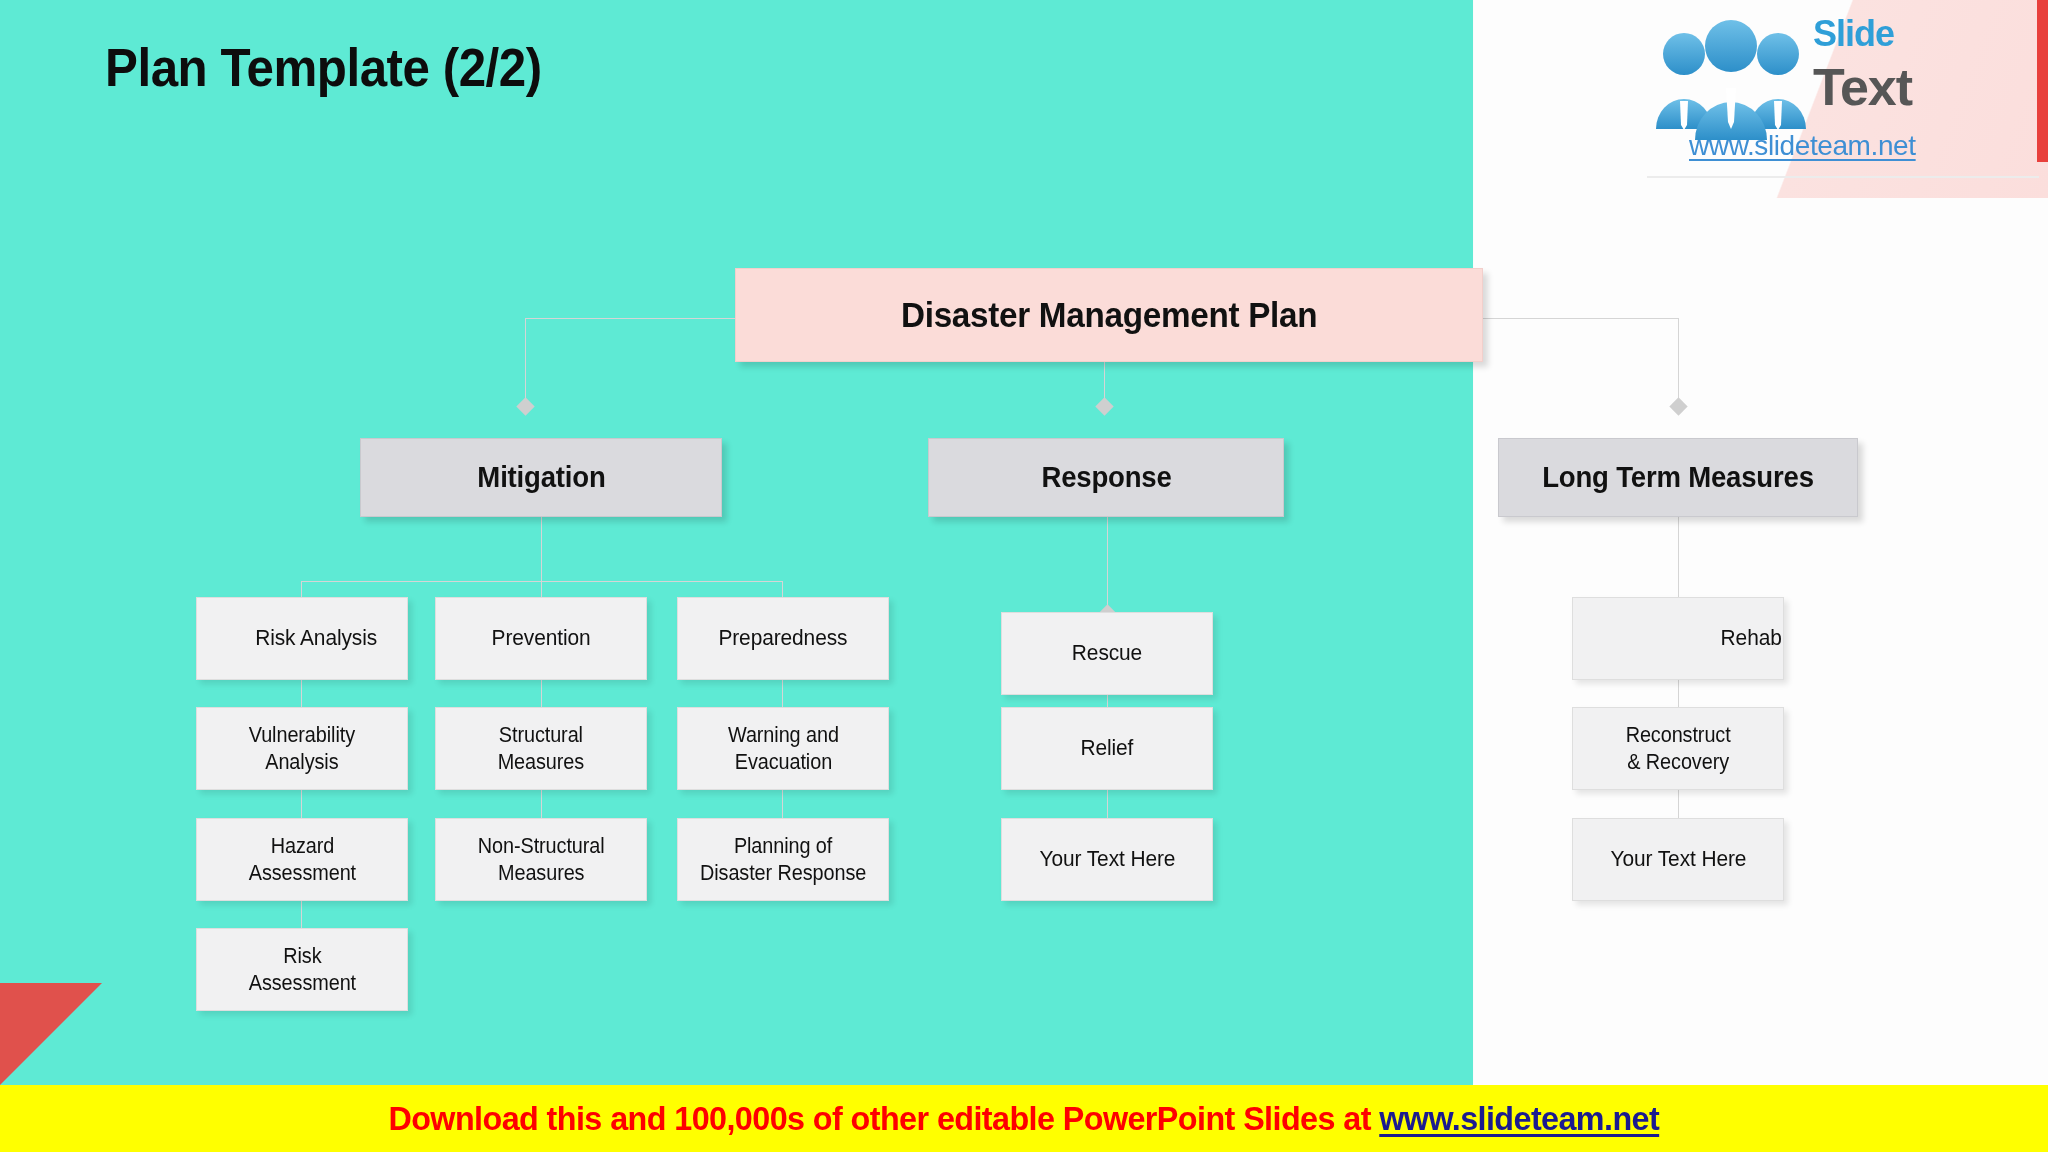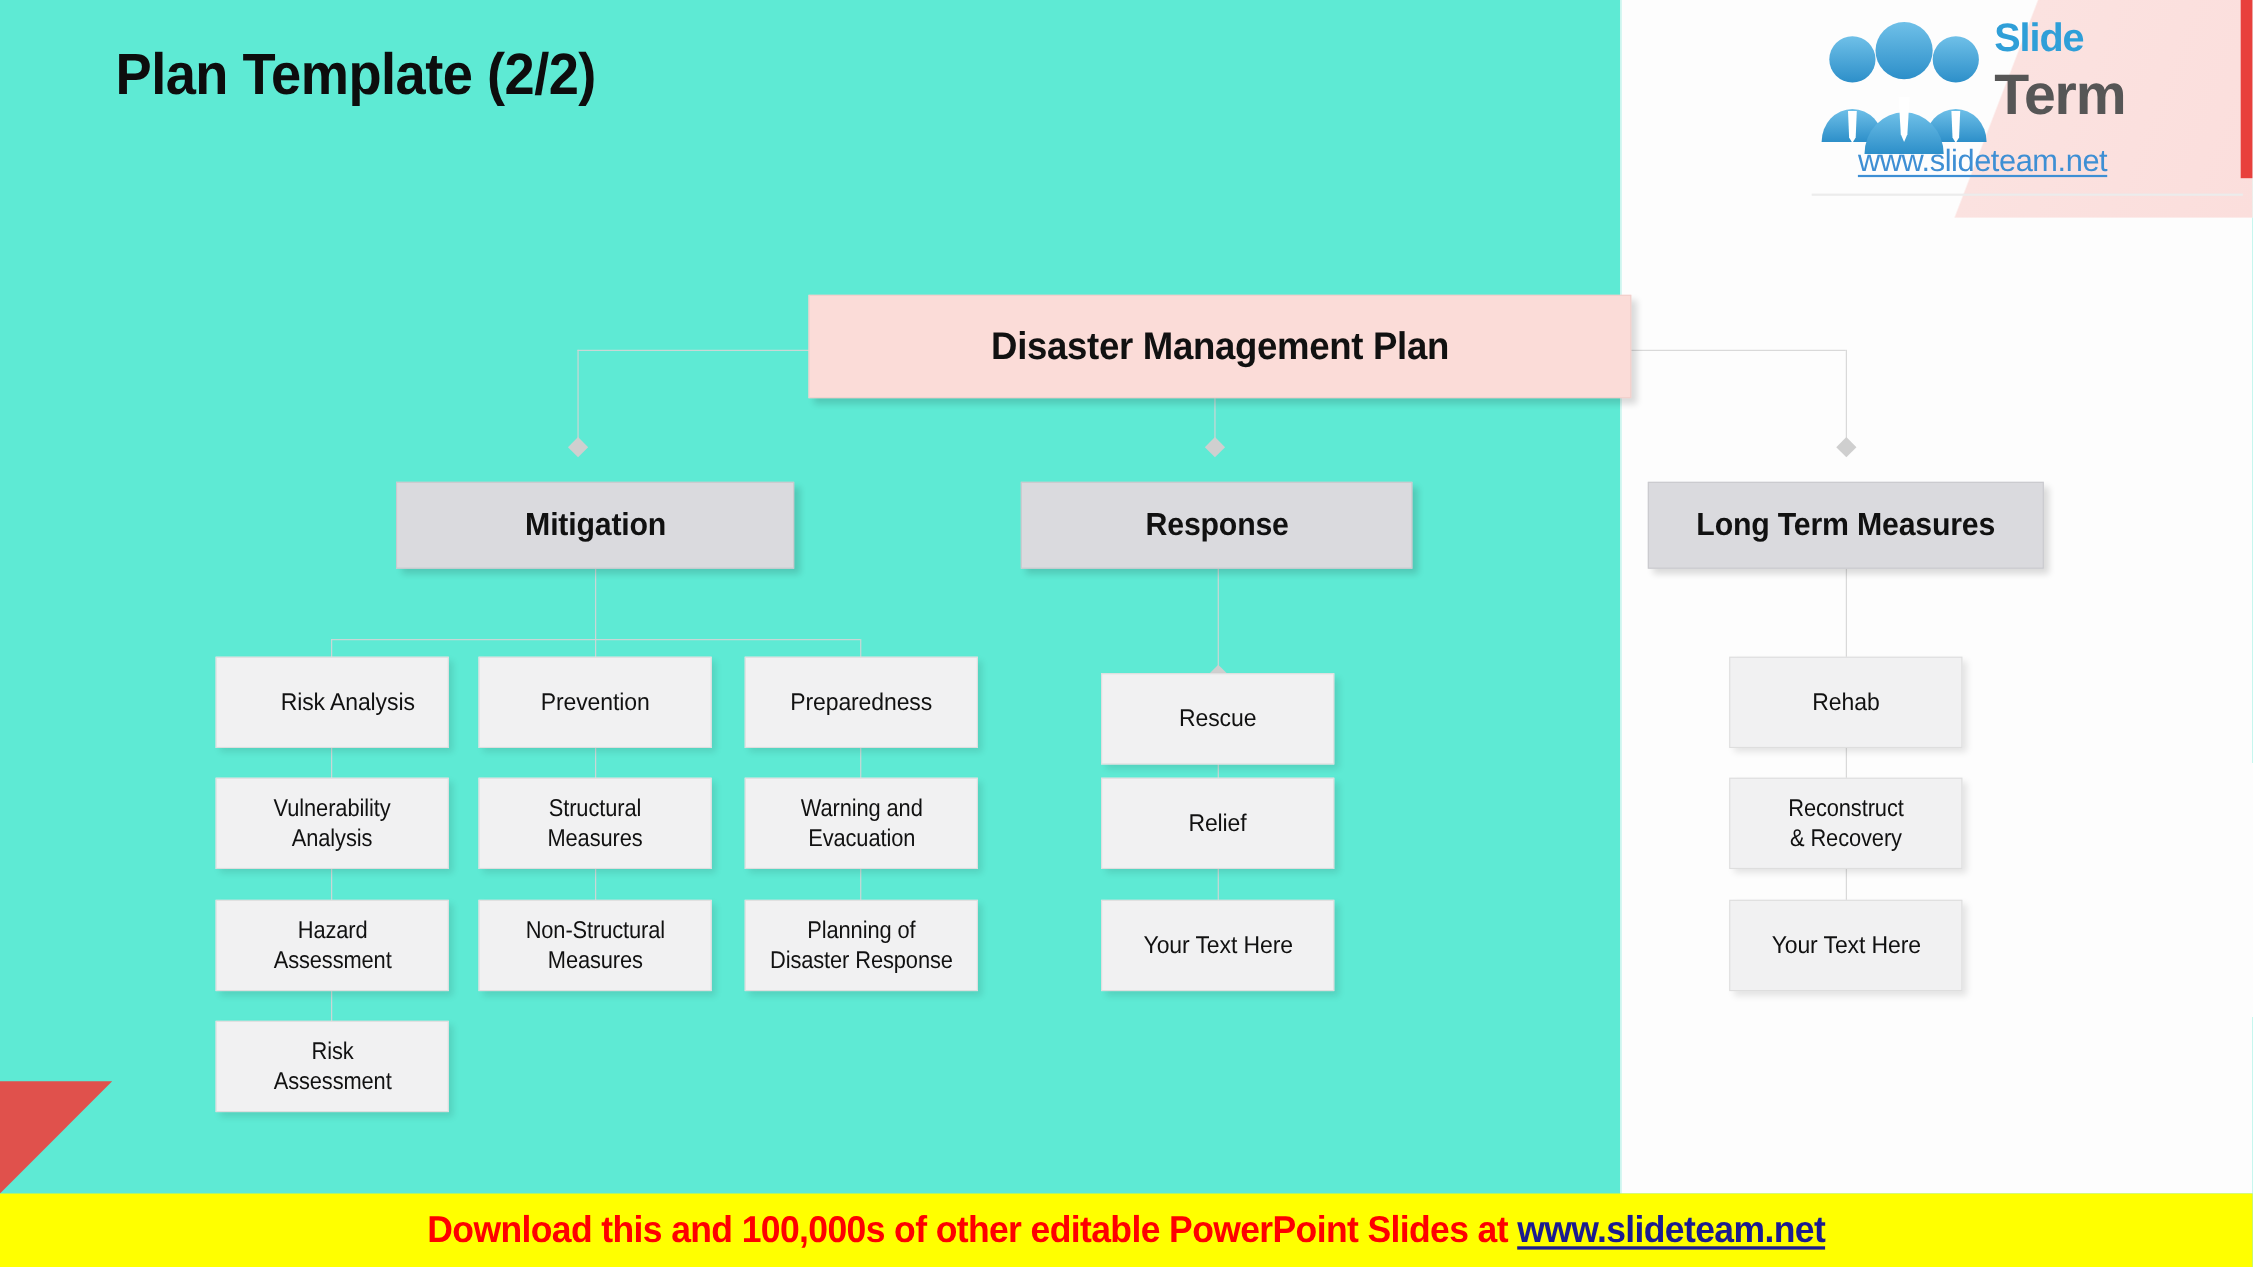--- a/index.html
+++ b/index.html
@@ -96,21 +96,21 @@
       <path d="M99 113 a28 30 0 0 1 56 0 z" fill="url(#gb)"></path>
       <path d="M123 85 l8 0 l-1 24 l-3 5 l-3 -5 z" fill="#ffffff"></path>
 
       <circle cx="80" cy="30" r="26" fill="url(#gb)"></circle>
       <path d="M44 124 a36 38 0 0 1 72 0 z" fill="url(#gb)"></path>
       <path d="M75 72 l10 0 l-2 34 l-3 7 l-3 -7 z" fill="#ffffff"></path>
     </svg>
 
     <div class="logo-text">
       <div class="logo-slide">Slide</div>
-      <div class="logo-team">Term</div>
+      <div class="logo-team">Text</div>
     </div>
     <div class="logo-url">www.slideteam.net</div>
     <div class="logo-rule"></div>
   </div>
 
   <div class="ln h" style="left:525px;top:318px;width:211px;"></div>
   <div class="ln v" style="left:525px;top:318px;height:88px;"></div>
   <div class="dia" style="left:519px;top:400px;"></div>
 
   <div class="ln v" style="left:1104px;top:362px;height:44px;"></div>
@@ -233,21 +233,21 @@
   <div class="node leaf" style="left:1001px;top:612px;width:212px;height:83px;">
     <span>Rescue</span>
   </div>
   <div class="node leaf" style="left:1001px;top:707px;width:212px;height:83px;">
     <span>Relief</span>
   </div>
   <div class="node leaf" style="left:1001px;top:818px;width:212px;height:83px;">
     <span>Your Text Here</span>
   </div>
 
-  <div class="node leaf" style="left:1572px;top:597px;width:212px;height:83px;">
+  <div class="node leaf" style="left:1572px;top:597px;width:212px;height:83px;justify-content:flex-end;">
     <span>Rehab</span>
   </div>
   <div class="node leaf" style="left:1572px;top:707px;width:212px;height:83px;">
     <span>
       <span style="display: block;">Reconstruct</span>
       <span style="display: block;">&amp; Recovery</span>
     </span>
   </div>
   <div class="node leaf" style="left:1572px;top:818px;width:212px;height:83px;">
     <span>Your Text Here</span>

